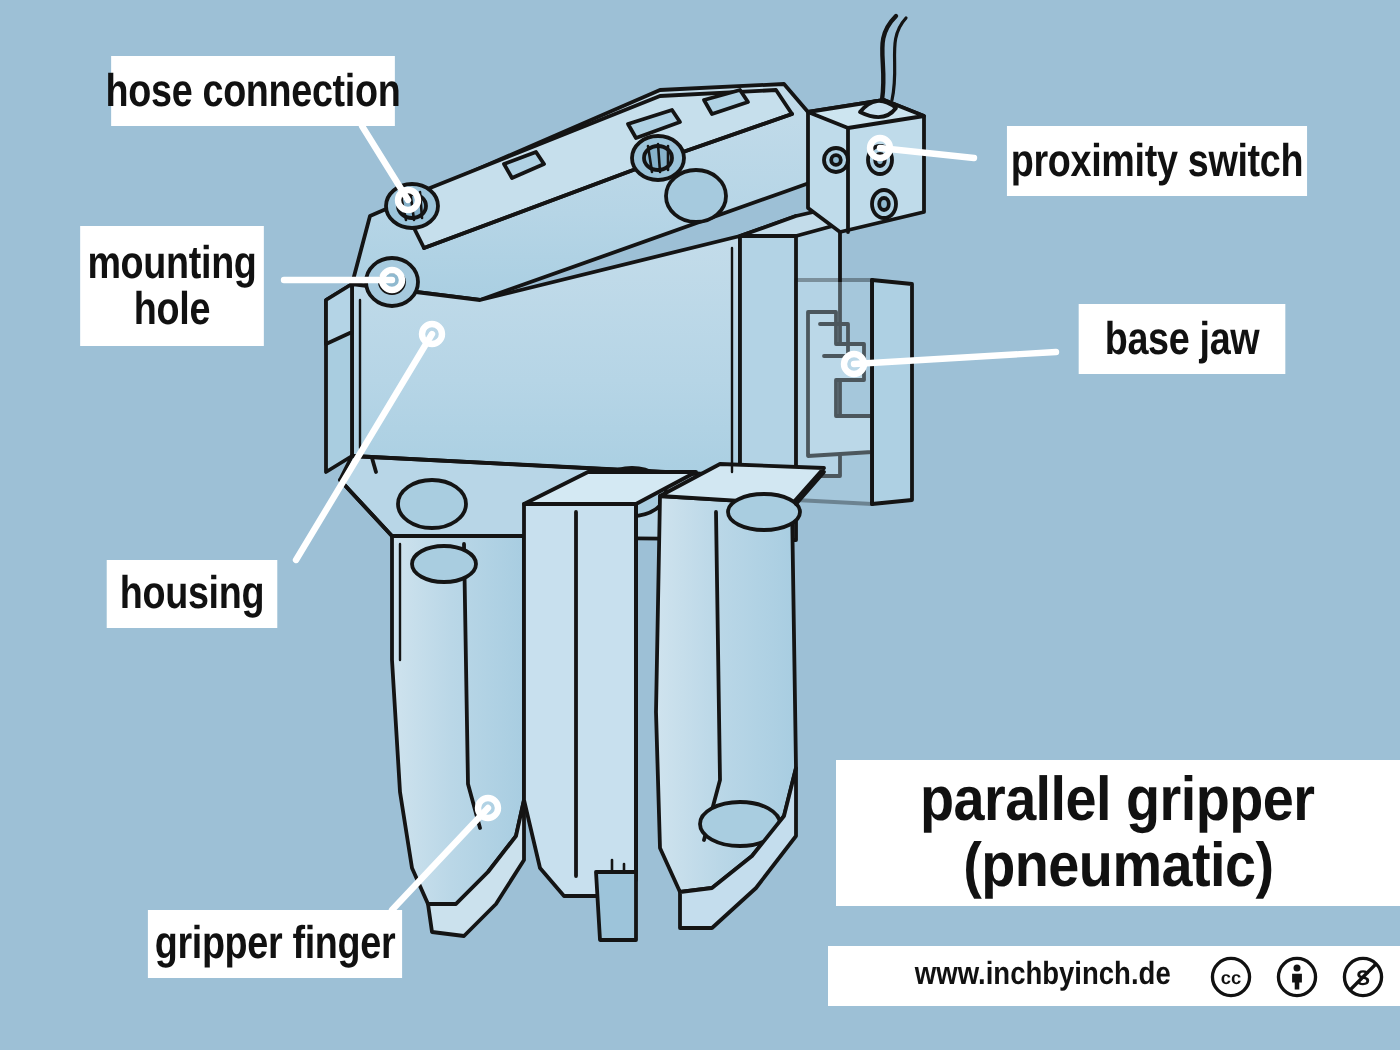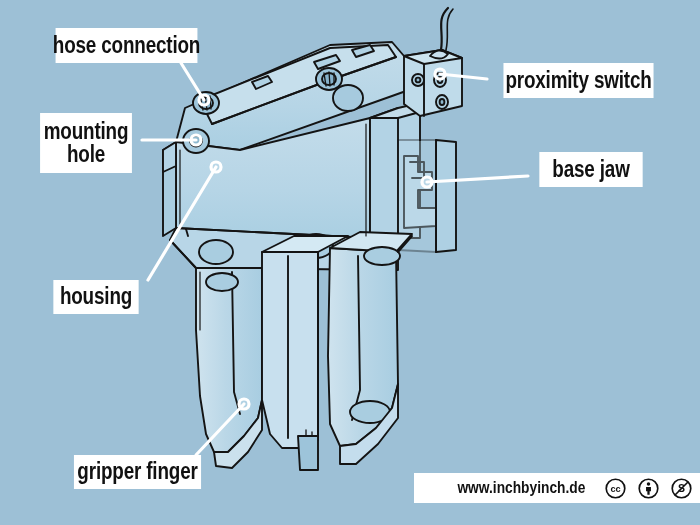--- a/index.html
+++ b/index.html
@@ -194,20 +194,24 @@
   </div>
 
   <div class="callout" id="c-proximity">
     <span class="ln">proximity switch</span>
   </div>
 
   <div class="callout" id="c-basejaw">
     <span class="ln">base jaw</span>
   </div>
 
+  <div id="title-box">
+    <span class="ln">parallel gripper</span>
+    <span class="ln">(pneumatic)</span>
+  </div>
 
   <div id="footer-box">
     <span id="site-url">www.inchbyinch.de</span>
     <span id="cc-badges">
       <svg width="21" height="21" viewBox="0 0 24 24">
         <circle cx="12" cy="12" r="10.6" fill="none" stroke="#111" stroke-width="1.9"></circle>
         <text x="12" y="16" text-anchor="middle" font-family="'Liberation Sans',sans-serif" font-size="10.5" font-weight="bold" fill="#111">cc</text>
       </svg>
       <svg width="21" height="21" viewBox="0 0 24 24">
         <circle cx="12" cy="12" r="10.6" fill="none" stroke="#111" stroke-width="1.9"></circle>

